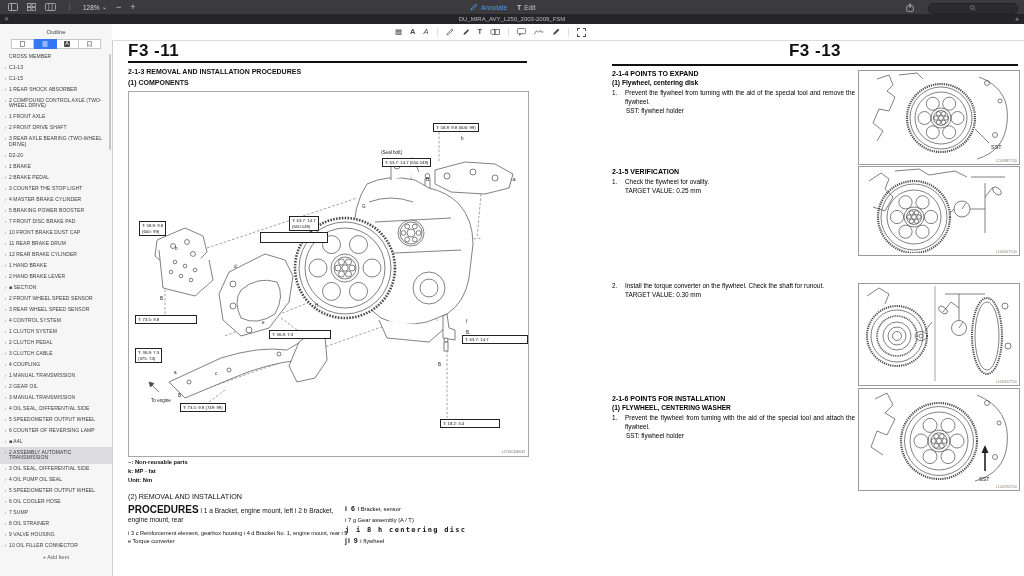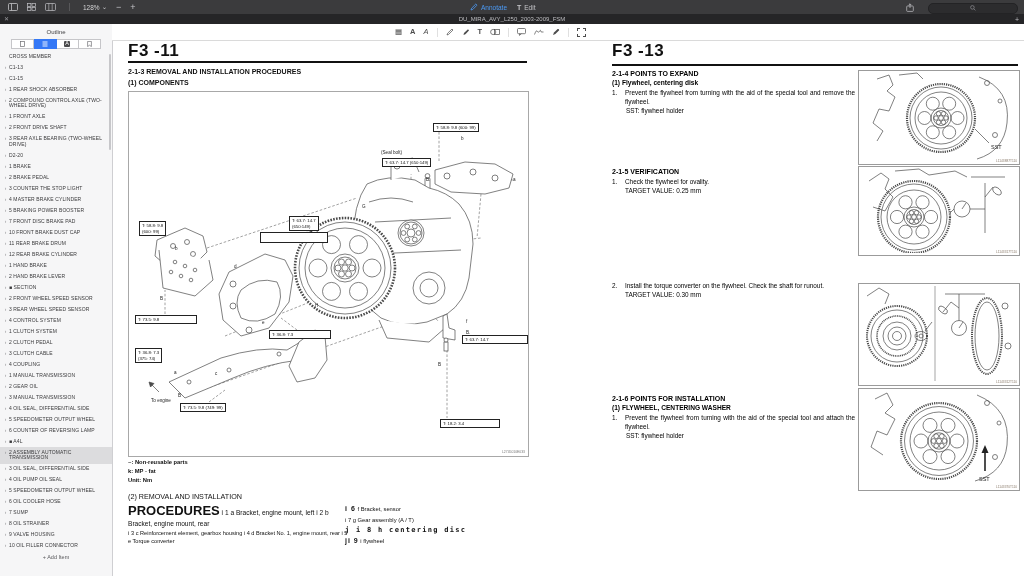--- a/index.html
+++ b/index.html
@@ -54,27 +54,27 @@
   #h2-left{position:absolute;left:128px;top:78.5px;font-size:7px;font-weight:bold;}
   #diagram{position:absolute;left:128px;top:91px;width:399px;height:364px;border:1px solid #a8a8a8;background:#fff;}
   #diagram svg{position:absolute;left:0;top:0;}
   .callout{position:absolute;border:0.6px solid #222;background:#fff;font-size:4.3px;line-height:1.45;
            padding:0.5px 2px;white-space:pre;color:#111;z-index:3;}
   .dlabel{position:absolute;font-size:4.6px;color:#222;z-index:3;white-space:pre;}
   #diag-code{position:absolute;right:3px;bottom:2px;font-size:3.4px;color:#777;}
   #notes{position:absolute;left:128px;top:458px;font-size:5.8px;font-weight:600;line-height:1.58;}
   #h3-left{position:absolute;left:128px;top:492px;font-size:7.2px;font-weight:normal;}
   #proc1{position:absolute;left:128px;top:503px;width:218px;font-size:6.6px;line-height:1.3;}
-  #proc1 b{font-size:13px;margin-top:40px;}
+  #proc1 b{font-size:10px;margin-top:40px;}
   #proc2{position:absolute;left:128px;top:530px;width:222px;font-size:5.6px;line-height:1.35;}
   #rlist{position:absolute;left:345px;top:504px;line-height:1.5;}
   .rl{font-size:5.8px;}
   .rl .lead{font-weight:bold;font-size:7px;letter-spacing:1px;}
   .rl3{font-weight:bold;font-size:7px;letter-spacing:1.3px;font-family:"DejaVu Sans Mono",monospace;}
-  #pageno-right{position:absolute;left:612px;top:41px;width:406px;text-align:left;font-size:17px;font-weight:bold;letter-spacing:0.5px;}
+  #pageno-right{position:absolute;left:612px;top:41px;width:406px;text-align:center;font-size:17px;font-weight:bold;letter-spacing:0.5px;}
   #rule-right{position:absolute;left:612px;top:64px;width:406px;height:2px;background:#111;}
   .rp-block{position:absolute;left:612px;width:243px;}
   .rp-h{font-size:7px;font-weight:bold;margin-bottom:2px;}
   .rp-sub{font-size:6.6px;font-weight:bold;margin-bottom:1.5px;}
   .rp-sst{font-size:6.4px;padding-left:14px;margin-top:1px;}
   .rp-item{display:flex;font-size:6.4px;line-height:1.45;}
   .rp-num{flex:0 0 13px;}
   .rp-itext{flex:1;text-align:justify;}
   .rp-target{font-size:6.4px;margin-left:13px;margin-top:1px;}
   .fig{position:absolute;left:858px;width:160px;border:1px solid #9b9b9b;background:#fff;}

